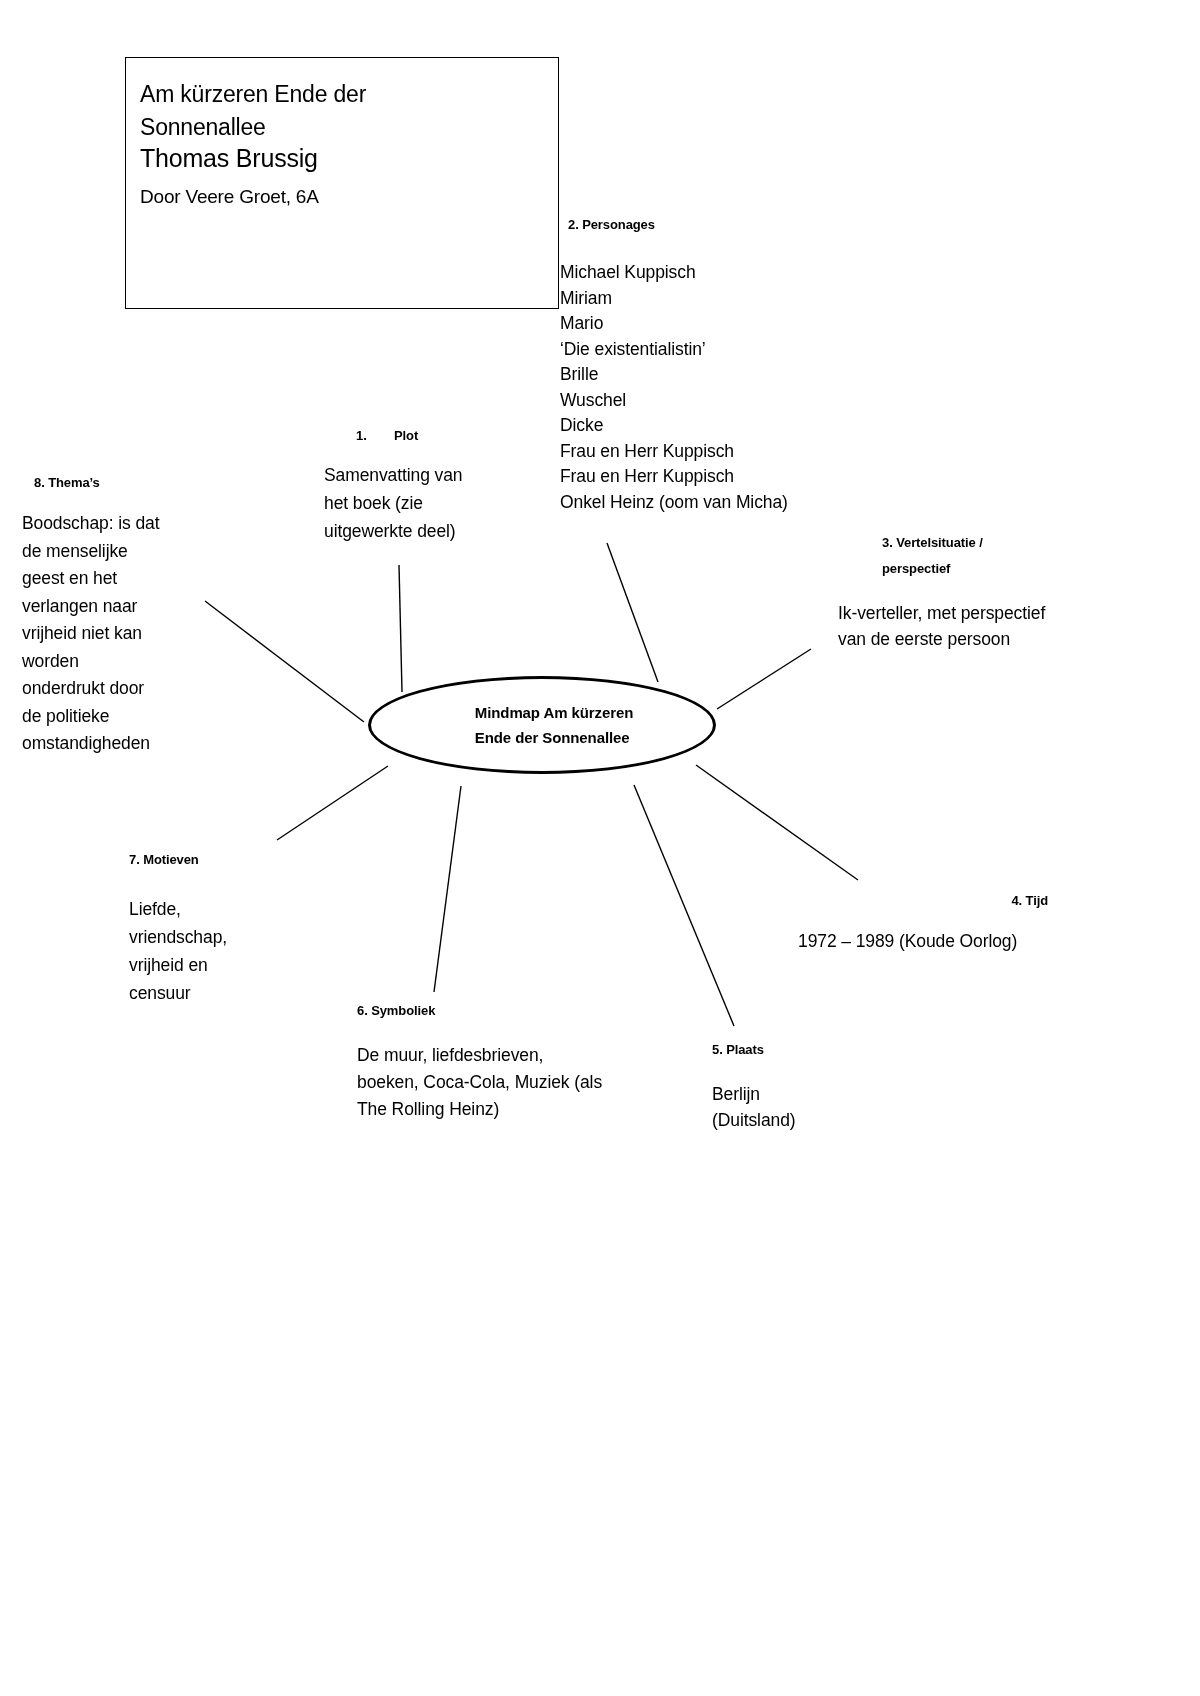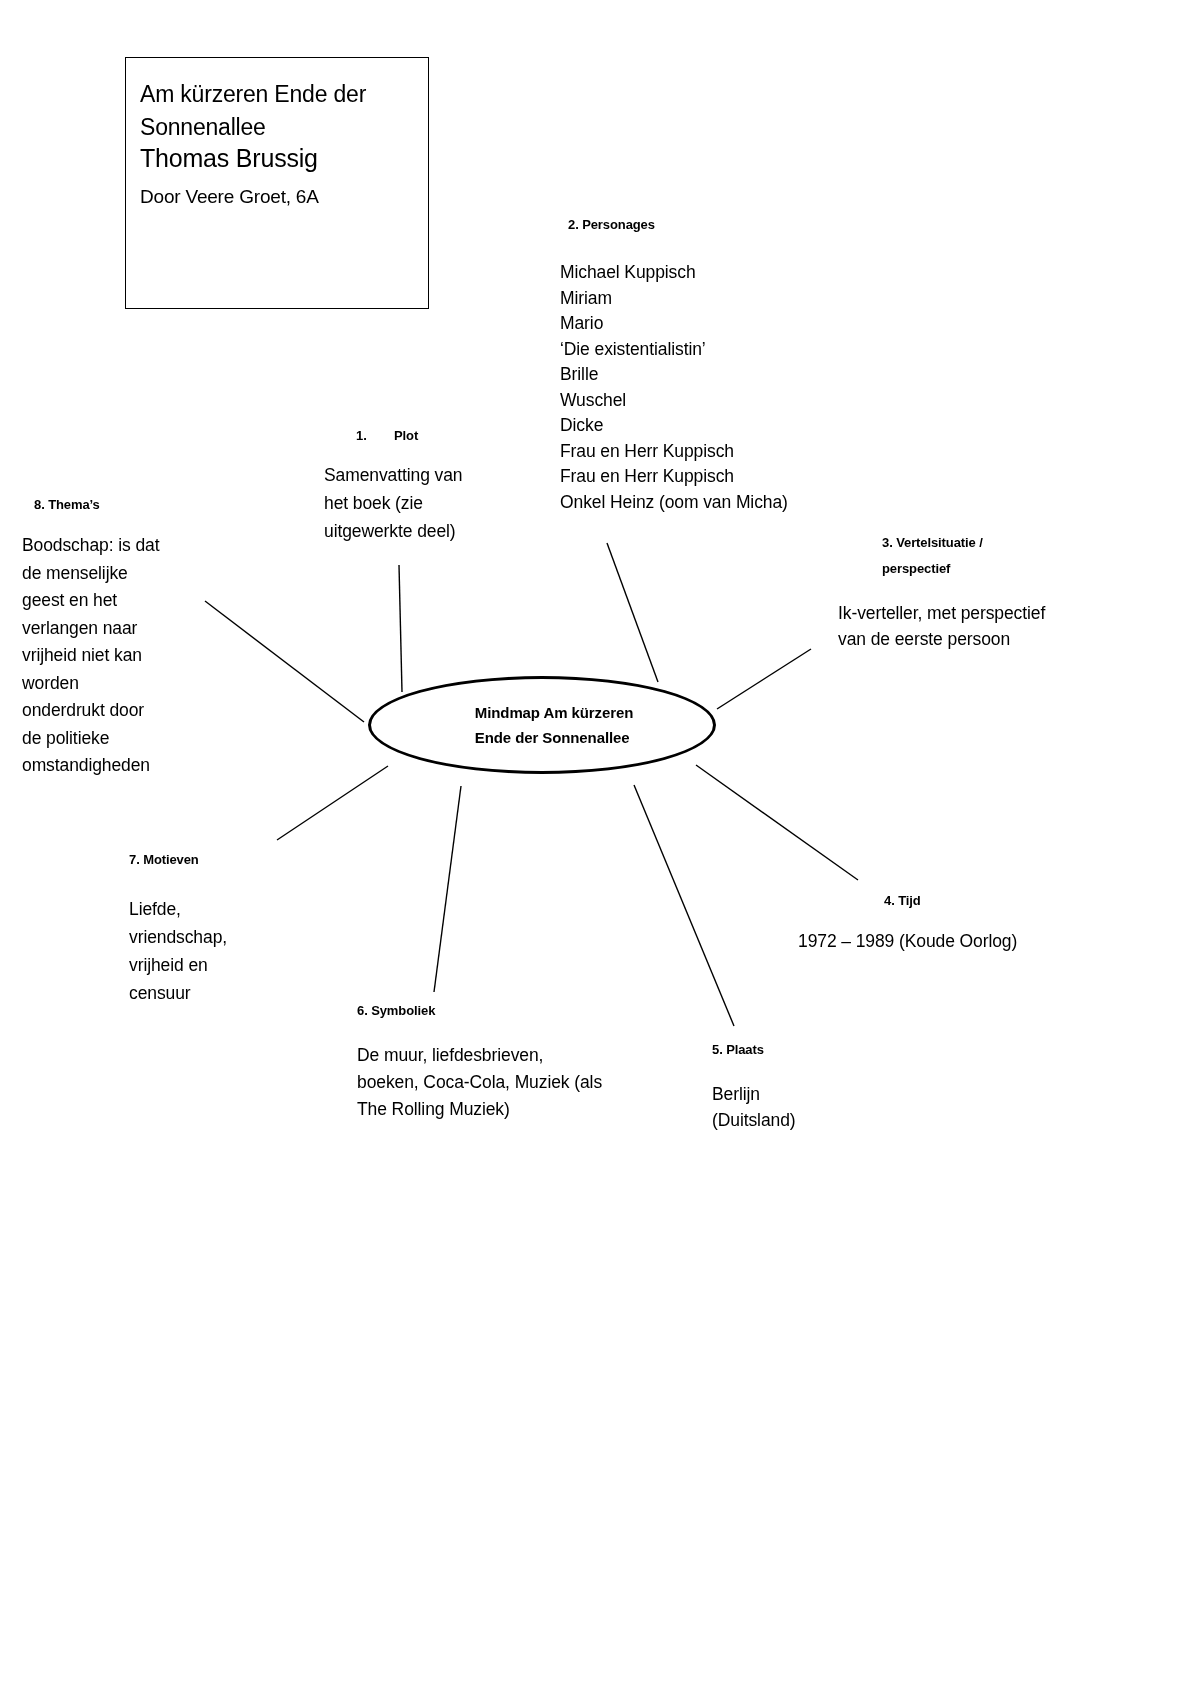--- a/index.html
+++ b/index.html
@@ -17,21 +17,21 @@
     height: 1696px;
     background: #ffffff;
     overflow: hidden;
   }
 
   
   #title-box {
     position: absolute;
     left: 125px;
     top: 57px;
-    width: 304px;
+    width: 434px;
     height: 252px;
     border: 1.5px solid #000;
     box-sizing: border-box;
     padding: 20px 0 16px 14px;
   }
   #title-box .book-title {
     font-size: 23px;
     line-height: 33px;
     letter-spacing: -0.2px;
   }
@@ -70,31 +70,31 @@
   
   #node-personages { left: 560px; top: 212px; width: 320px; }
   #node-personages .node-title { padding-left: 8px; }
   #node-personages .node-body { line-height: 25.5px; margin-top: 22px; }
 
   #node-plot { left: 324px; top: 423px; width: 200px; }
   #node-plot .node-title { padding-left: 32px; }
   #node-plot .node-title .num { display: inline-block; width: 38px; }
   #node-plot .node-body { margin-top: 12px; line-height: 28px; }
 
-  #node-themas { left: 22px; top: 492px; width: 190px; }
+  #node-themas { left: 22px; top: 470px; width: 190px; }
   #node-themas .node-title { padding-left: 12px; }
   #node-themas .node-body { margin-top: 14px; line-height: 27.5px; }
 
   #node-vertel { left: 838px; top: 530px; width: 250px; }
   #node-vertel .node-title { padding-left: 44px; }
   #node-vertel .node-title .l2 { padding-left: 0; display: block; }
   #node-vertel .node-body { margin-top: 18px; line-height: 26px; }
 
   #node-tijd { left: 798px; top: 888px; width: 250px; }
-  #node-tijd .node-title { padding-left: 86px; }
+  #node-tijd .node-title { padding-left: 86px; text-align: right; }
   #node-tijd .node-body { margin-top: 14px; }
 
   #node-plaats { left: 712px; top: 1037px; width: 190px; }
   #node-plaats .node-title { padding-left: 0px; }
   #node-plaats .node-body { margin-top: 18px; line-height: 26px; }
 
   #node-symboliek { left: 357px; top: 998px; width: 290px; }
   #node-symboliek .node-body { margin-top: 18px; line-height: 27px; }
 
   #node-motieven { left: 129px; top: 847px; width: 180px; }
@@ -212,21 +212,21 @@
       <div class="line">Berlijn</div>
       <div class="line">(Duitsland)</div>
     </div>
   </div>
 
   <div class="node" id="node-symboliek">
     <div class="node-title">6. Symboliek</div>
     <div class="node-body">
       <div class="line">De muur, liefdesbrieven,</div>
       <div class="line">boeken, Coca-Cola, Muziek (als</div>
-      <div class="line">The Rolling Muziek)</div>
+      <div class="line">The Rolling Heinz)</div>
     </div>
   </div>
 
   <div class="node" id="node-motieven">
     <div class="node-title">7. Motieven</div>
     <div class="node-body">
       <div class="line">Liefde,</div>
       <div class="line">vriendschap,</div>
       <div class="line">vrijheid en</div>
       <div class="line">censuur</div>

